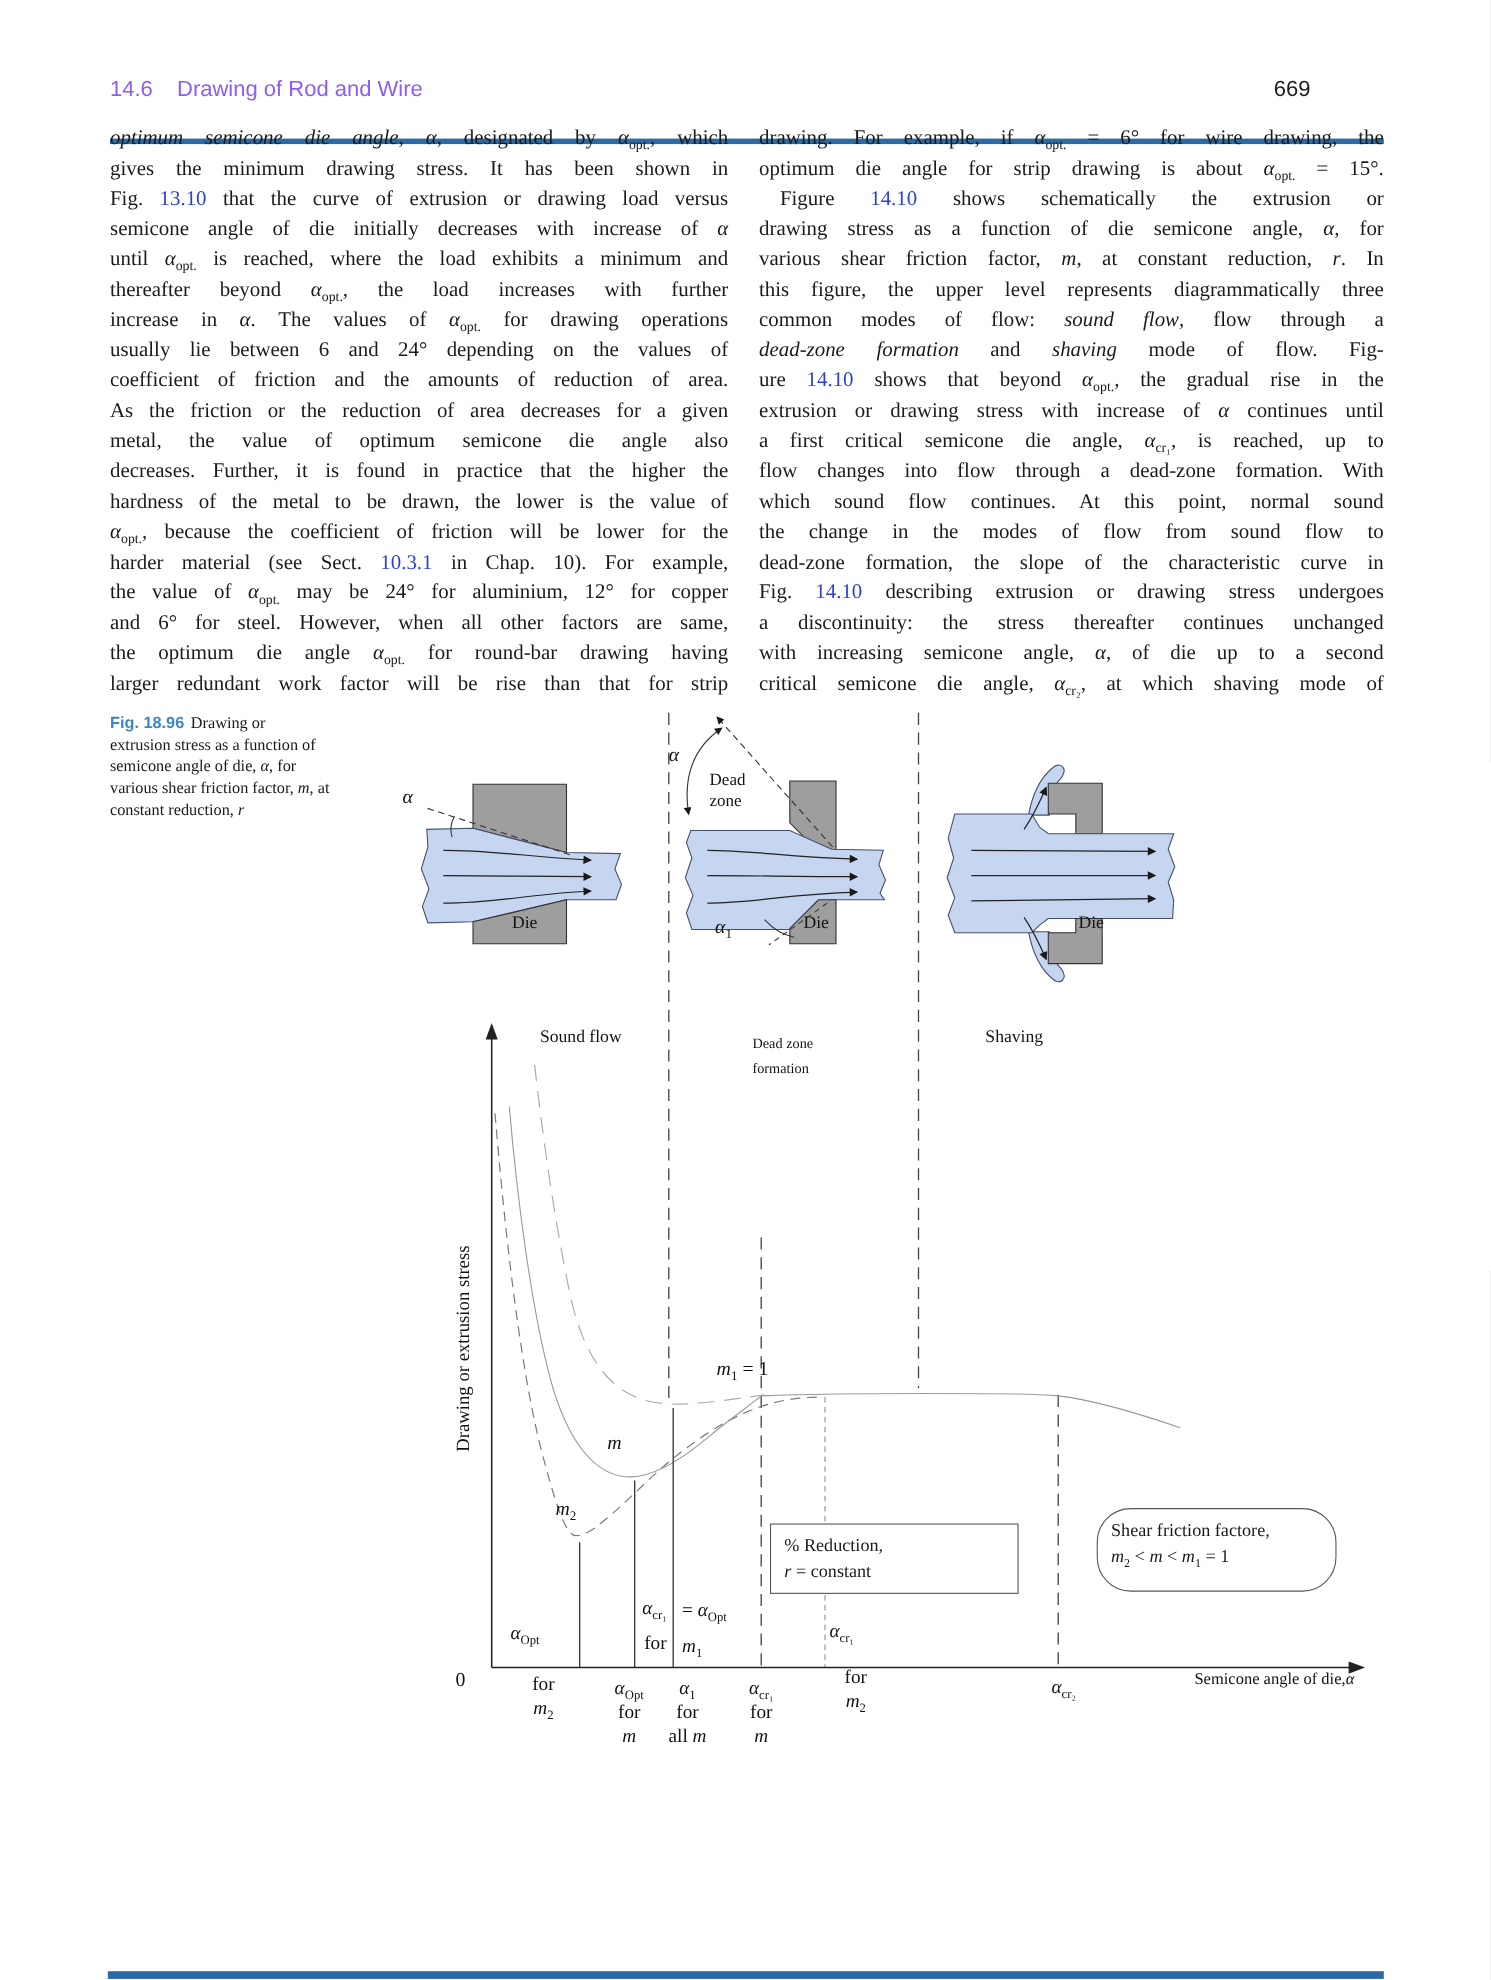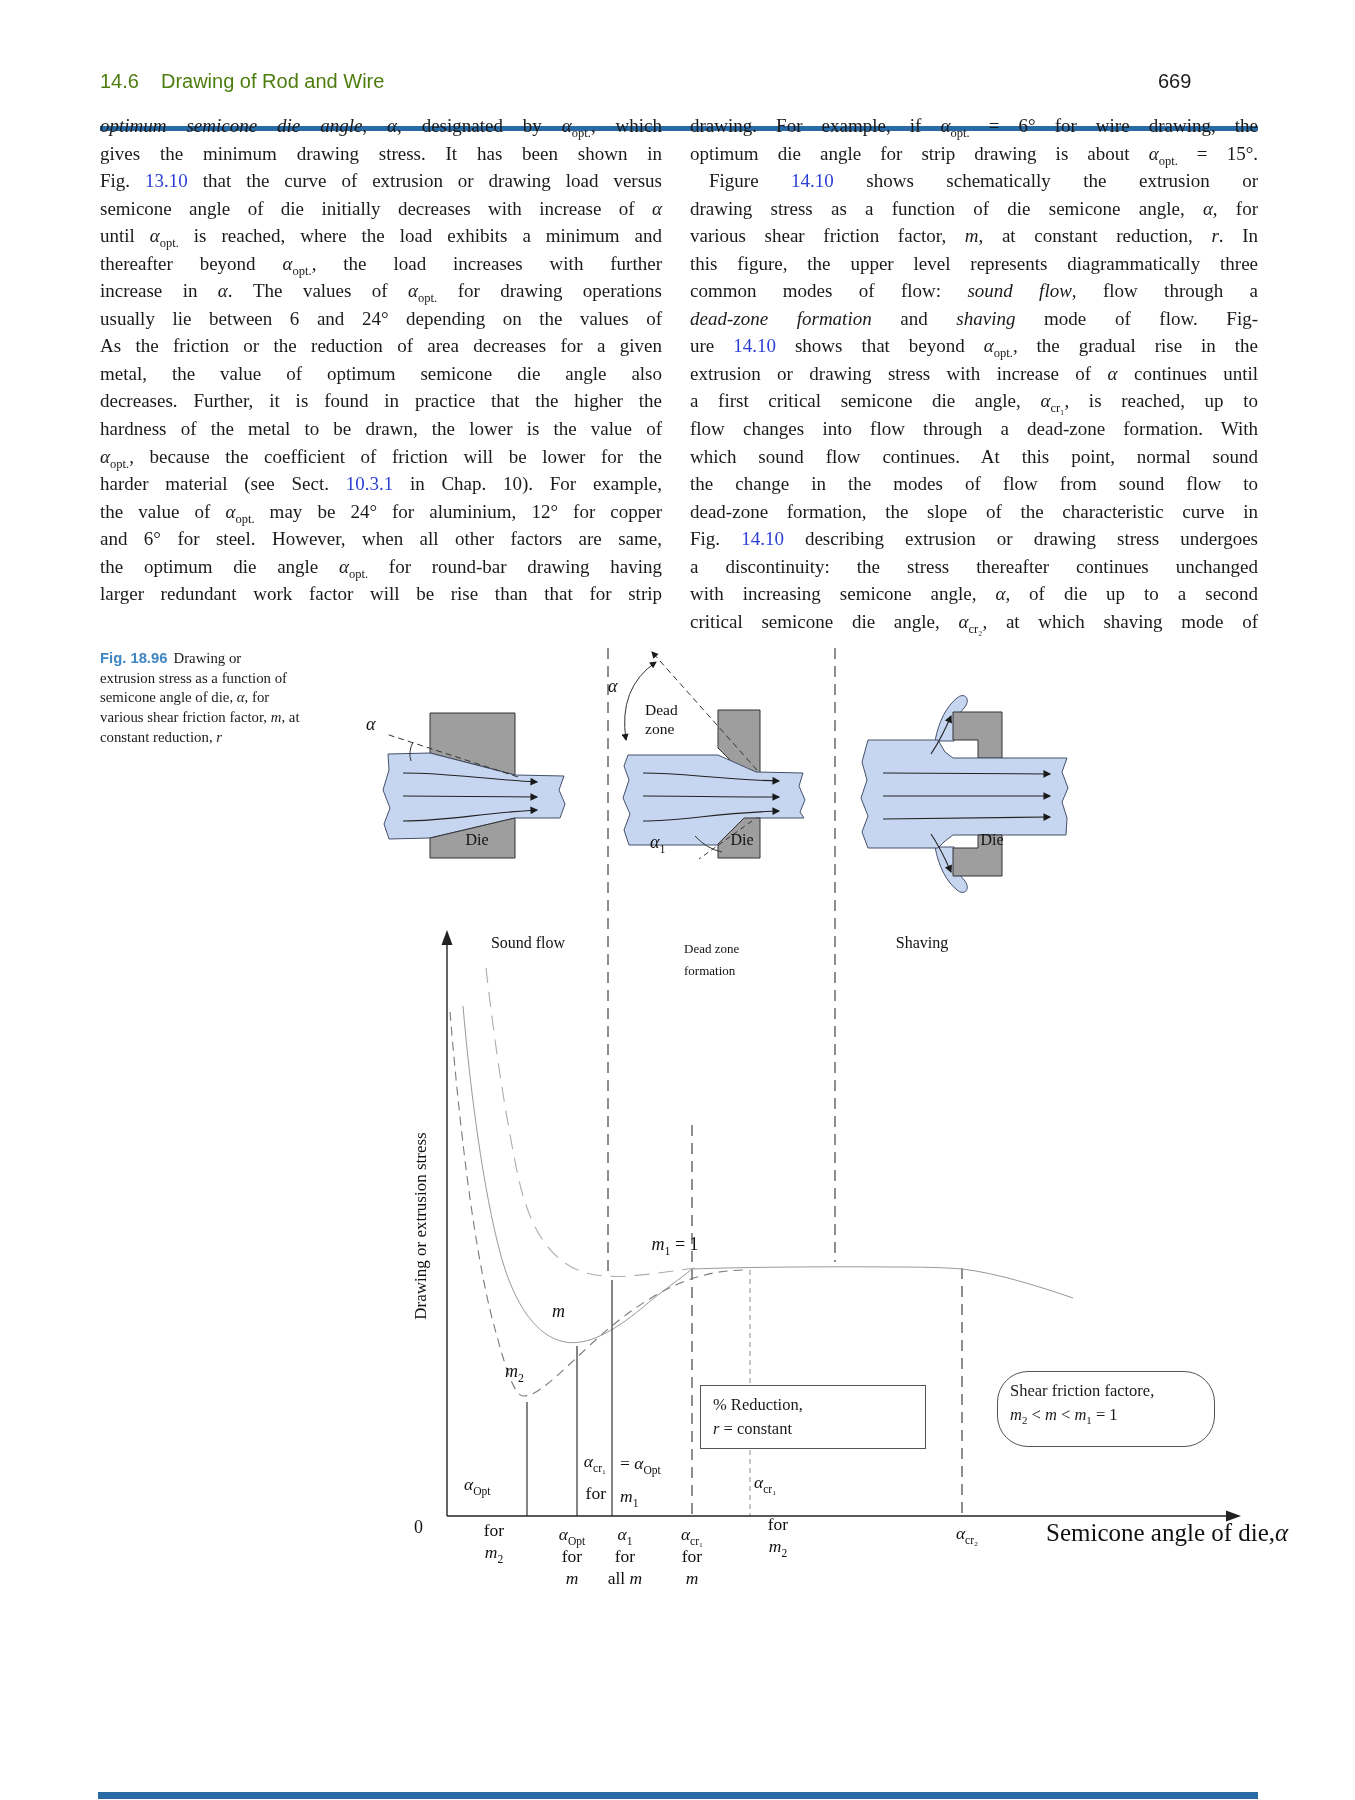--- a/index.html
+++ b/index.html
@@ -1,20 +1,20 @@
 <!DOCTYPE html>
 <html><head>
 <meta charset="utf-8">
 <style>
   html,body{margin:0;padding:0;background:#e8e8e8;}
   .page{position:relative;width:1355px;height:1800px;background:#ffffff;overflow:hidden;
         font-family:"Liberation Serif", serif;color:#1a1a1a;}
   
   .hdr-left{position:absolute;left:100px;top:70px;font-family:"Liberation Sans",sans-serif;
-            font-size:20px;color:#4d7c0f;}
+            font-size:20px;color:#8b5cf6;}
   .hdr-left .sec{margin-right:22px;}
   .hdr-right{position:absolute;left:1158px;top:70px;width:100px;
              font-family:"Liberation Sans",sans-serif;font-size:20px;color:#1c1c1c;}
   .hdr-rule{position:absolute;left:100px;top:126px;width:1158px;height:5px;background:#2a6ba6;}
   .bottom-rule{position:absolute;left:98px;top:1792px;width:1160px;height:7px;background:#2a6ba6;}
   
   .col{position:absolute;top:112px;width:562px;font-size:19px;line-height:27.55px;}
   .col-left{left:100px;}
   .col-right{left:690px;width:568px;}
   .bl{text-align:justify;text-align-last:justify;height:27.55px;overflow:visible;white-space:normal;}
@@ -42,20 +42,21 @@
 
   <div class="col col-left" id="col-left">
       <div class="bl"><i>optimum semicone die angle</i>, <i>α</i>, designated by <i>α</i><sub>opt.</sub>, which</div>
       <div class="bl">gives the minimum drawing stress. It has been shown in</div>
       <div class="bl">Fig. <span class="lnk">13.10</span> that the curve of extrusion or drawing load versus</div>
       <div class="bl">semicone angle of die initially decreases with increase of <i>α</i></div>
       <div class="bl">until <i>α</i><sub>opt.</sub> is reached, where the load exhibits a minimum and</div>
       <div class="bl">thereafter beyond <i>α</i><sub>opt.</sub>, the load increases with further</div>
       <div class="bl">increase in <i>α</i>. The values of <i>α</i><sub>opt.</sub> for drawing operations</div>
       <div class="bl">usually lie between 6 and 24° depending on the values of</div>
+      <div class="bl">coefficient of friction and the amounts of reduction of area.</div>
       <div class="bl">As the friction or the reduction of area decreases for a given</div>
       <div class="bl">metal, the value of optimum semicone die angle also</div>
       <div class="bl">decreases. Further, it is found in practice that the higher the</div>
       <div class="bl">hardness of the metal to be drawn, the lower is the value of</div>
       <div class="bl"><i>α</i><sub>opt.</sub>, because the coefficient of friction will be lower for the</div>
       <div class="bl">harder material (see Sect. <span class="lnk">10.3.1</span> in Chap. 10). For example,</div>
       <div class="bl">the value of <i>α</i><sub>opt.</sub> may be 24° for aluminium, 12° for copper</div>
       <div class="bl">and 6° for steel. However, when all other factors are same,</div>
       <div class="bl">the optimum die angle <i>α</i><sub>opt.</sub> for round-bar drawing having</div>
       <div class="bl">larger redundant work factor will be rise than that for strip</div>
@@ -208,21 +209,21 @@
     </div>
     <div class="flabel" style="left: 552px; top: 1301px; width: 30px; text-align: left; font-size: 18px; line-height: 1.15;">
       <div class="fl-line"><i>m</i></div>
     </div>
     <div class="flabel" style="left: 602px; top: 1234px; width: 100px; text-align: center; font-size: 18px; line-height: 1.15; margin-left: 23px;">
       <div class="fl-line"><i>m</i><sub>1</sub> = 1</div>
     </div>
     <div class="flabel" style="left: 414px; top: 1517px; width: 22px; text-align: left; font-size: 18px; line-height: 1.15;">
       <div class="fl-line">0</div>
     </div>
-    <div class="flabel" style="left: 1046px; top: 1519px; width: 225px; text-align: left; font-size: 25px; line-height: 1.15;">
+    <div class="flabel" style="left: 1046px; top: 1519px; width: 225px; text-align: center; font-size: 15px; line-height: 1.15;">
       <div class="fl-line">Semicone angle of die,<i>α</i></div>
     </div>
     <div class="flabel" style="left: 464px; top: 1474px; width: 52px; text-align: left; font-size: 17.5px; line-height: 1.15;">
       <div class="fl-line"><i>α</i><sub>Opt</sub></div>
     </div>
     <div class="flabel" style="left: 470px; top: 1519px; width: 48px; text-align: center; font-size: 17.5px; line-height: 22px;">
       <div class="fl-line">for</div>
       <div class="fl-line"><i>m</i><sub>2</sub></div>
     </div>
     <div class="flabel" style="left: 546px; top: 1523px; width: 52px; text-align: center; font-size: 17.5px; line-height: 22px;">

